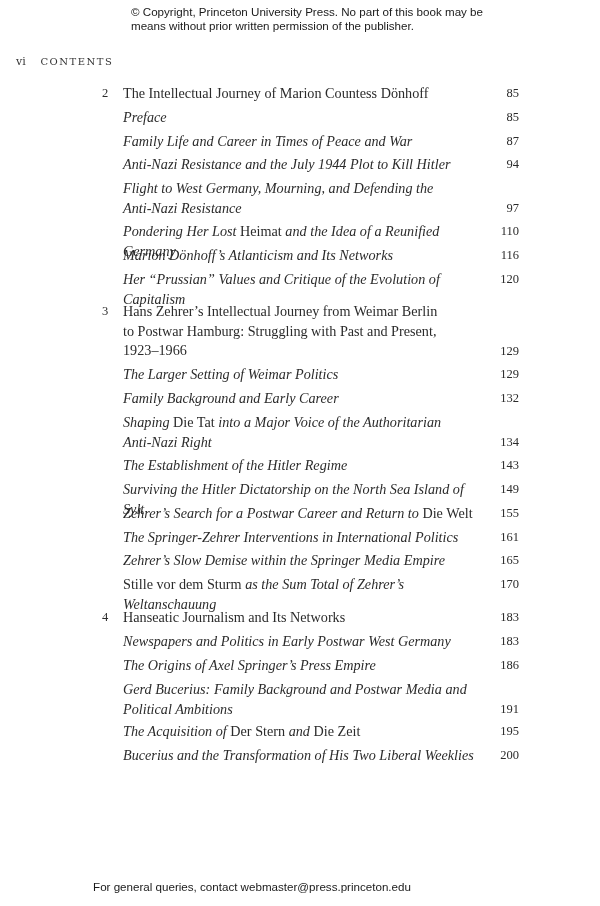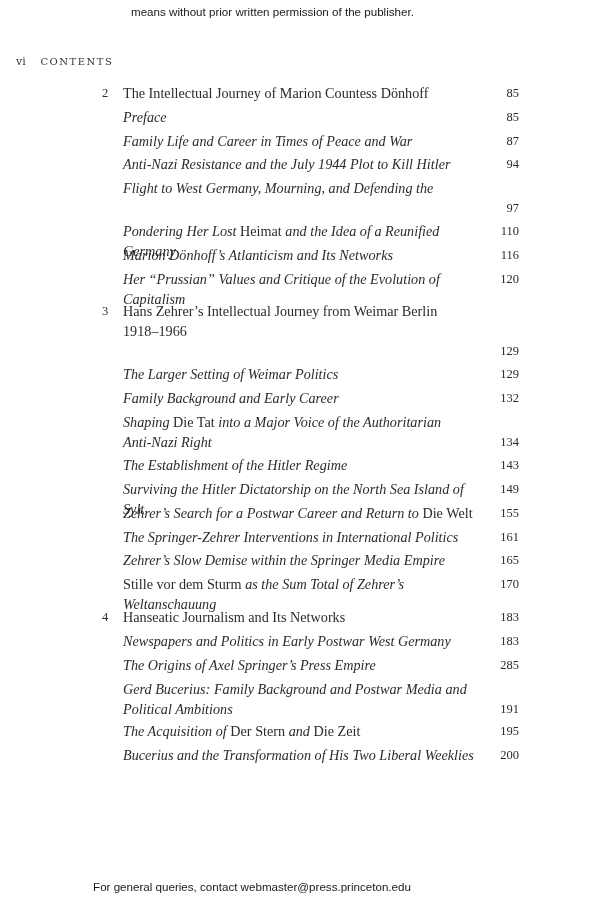--- a/index.html
+++ b/index.html
@@ -12,20 +12,21 @@
   .num { position:absolute; left:102px; font-size:12.5px; }
   .title { position:absolute; left:123px; width:360px; }
   .page { position:absolute; right:81px; font-size:12.5px; text-align:left; }
   .it { font-style:italic; }
   .footer { position:absolute; left:0; width:504px; top:880px; text-align:center; font-family:"Liberation Sans", sans-serif; font-size:11.6px; color:#1a1a1a; }
 </style>
 </head>
 <body>
 
 <div class="copyright">
+  <div>© Copyright, Princeton University Press. No part of this book may be</div>
   <div>means without prior written permission of the publisher.</div>
 </div>
 
 <div class="running-head">
   <span class="folio">vi</span>
   <span>CONTENTS</span>
 </div>
 
 <div class="toc" id="toc">
     <div class="row" style="top: 84px;">
@@ -53,20 +54,21 @@
       <span class="num"></span>
       <div class="title">
         <div><span class="it">Anti-Nazi Resistance and the July 1944 Plot to Kill Hitler</span></div>
       </div>
       <span class="page" style="top: 0px;">94</span>
     </div>
     <div class="row" style="top: 179px;">
       <span class="num"></span>
       <div class="title">
         <div><span class="it">Flight to West Germany, Mourning, and Defending the</span></div>
+        <div><span class="it">Anti-Nazi Resistance</span></div>
       </div>
       <span class="page" style="top: 20px;">97</span>
     </div>
     <div class="row" style="top: 222px;">
       <span class="num"></span>
       <div class="title">
         <div><span class="it">Pondering Her Lost </span><span>Heimat</span><span class="it"> and the Idea of a Reunified Germany</span></div>
       </div>
       <span class="page" style="top: 0px;">110</span>
     </div>
@@ -81,21 +83,22 @@
       <span class="num"></span>
       <div class="title">
         <div><span class="it">Her “Prussian” Values and Critique of the Evolution of Capitalism</span></div>
       </div>
       <span class="page" style="top: 0px;">120</span>
     </div>
     <div class="row" style="top: 302px;">
       <span class="num">3</span>
       <div class="title">
         <div><span>Hans Zehrer’s Intellectual Journey from Weimar Berlin</span></div>
-        <div><span>1918–1966</span></div>
+        <div><span>to Postwar Hamburg: Struggling with Past and Present,</span></div>
+        <div><span>1923–1966</span></div>
       </div>
       <span class="page" style="top: 40px;">129</span>
     </div>
     <div class="row" style="top: 365px;">
       <span class="num"></span>
       <div class="title">
         <div><span class="it">The Larger Setting of Weimar Politics</span></div>
       </div>
       <span class="page" style="top: 0px;">129</span>
     </div>
@@ -168,21 +171,21 @@
       <div class="title">
         <div><span class="it">Newspapers and Politics in Early Postwar West Germany</span></div>
       </div>
       <span class="page" style="top: 0px;">183</span>
     </div>
     <div class="row" style="top: 656px;">
       <span class="num"></span>
       <div class="title">
         <div><span class="it">The Origins of Axel Springer’s Press Empire</span></div>
       </div>
-      <span class="page" style="top: 0px;">285</span>
+      <span class="page" style="top: 0px;">186</span>
     </div>
     <div class="row" style="top: 680px;">
       <span class="num"></span>
       <div class="title">
         <div><span class="it">Gerd Bucerius: Family Background and Postwar Media and</span></div>
         <div><span class="it">Political Ambitions</span></div>
       </div>
       <span class="page" style="top: 20px;">191</span>
     </div>
     <div class="row" style="top: 722px;">

